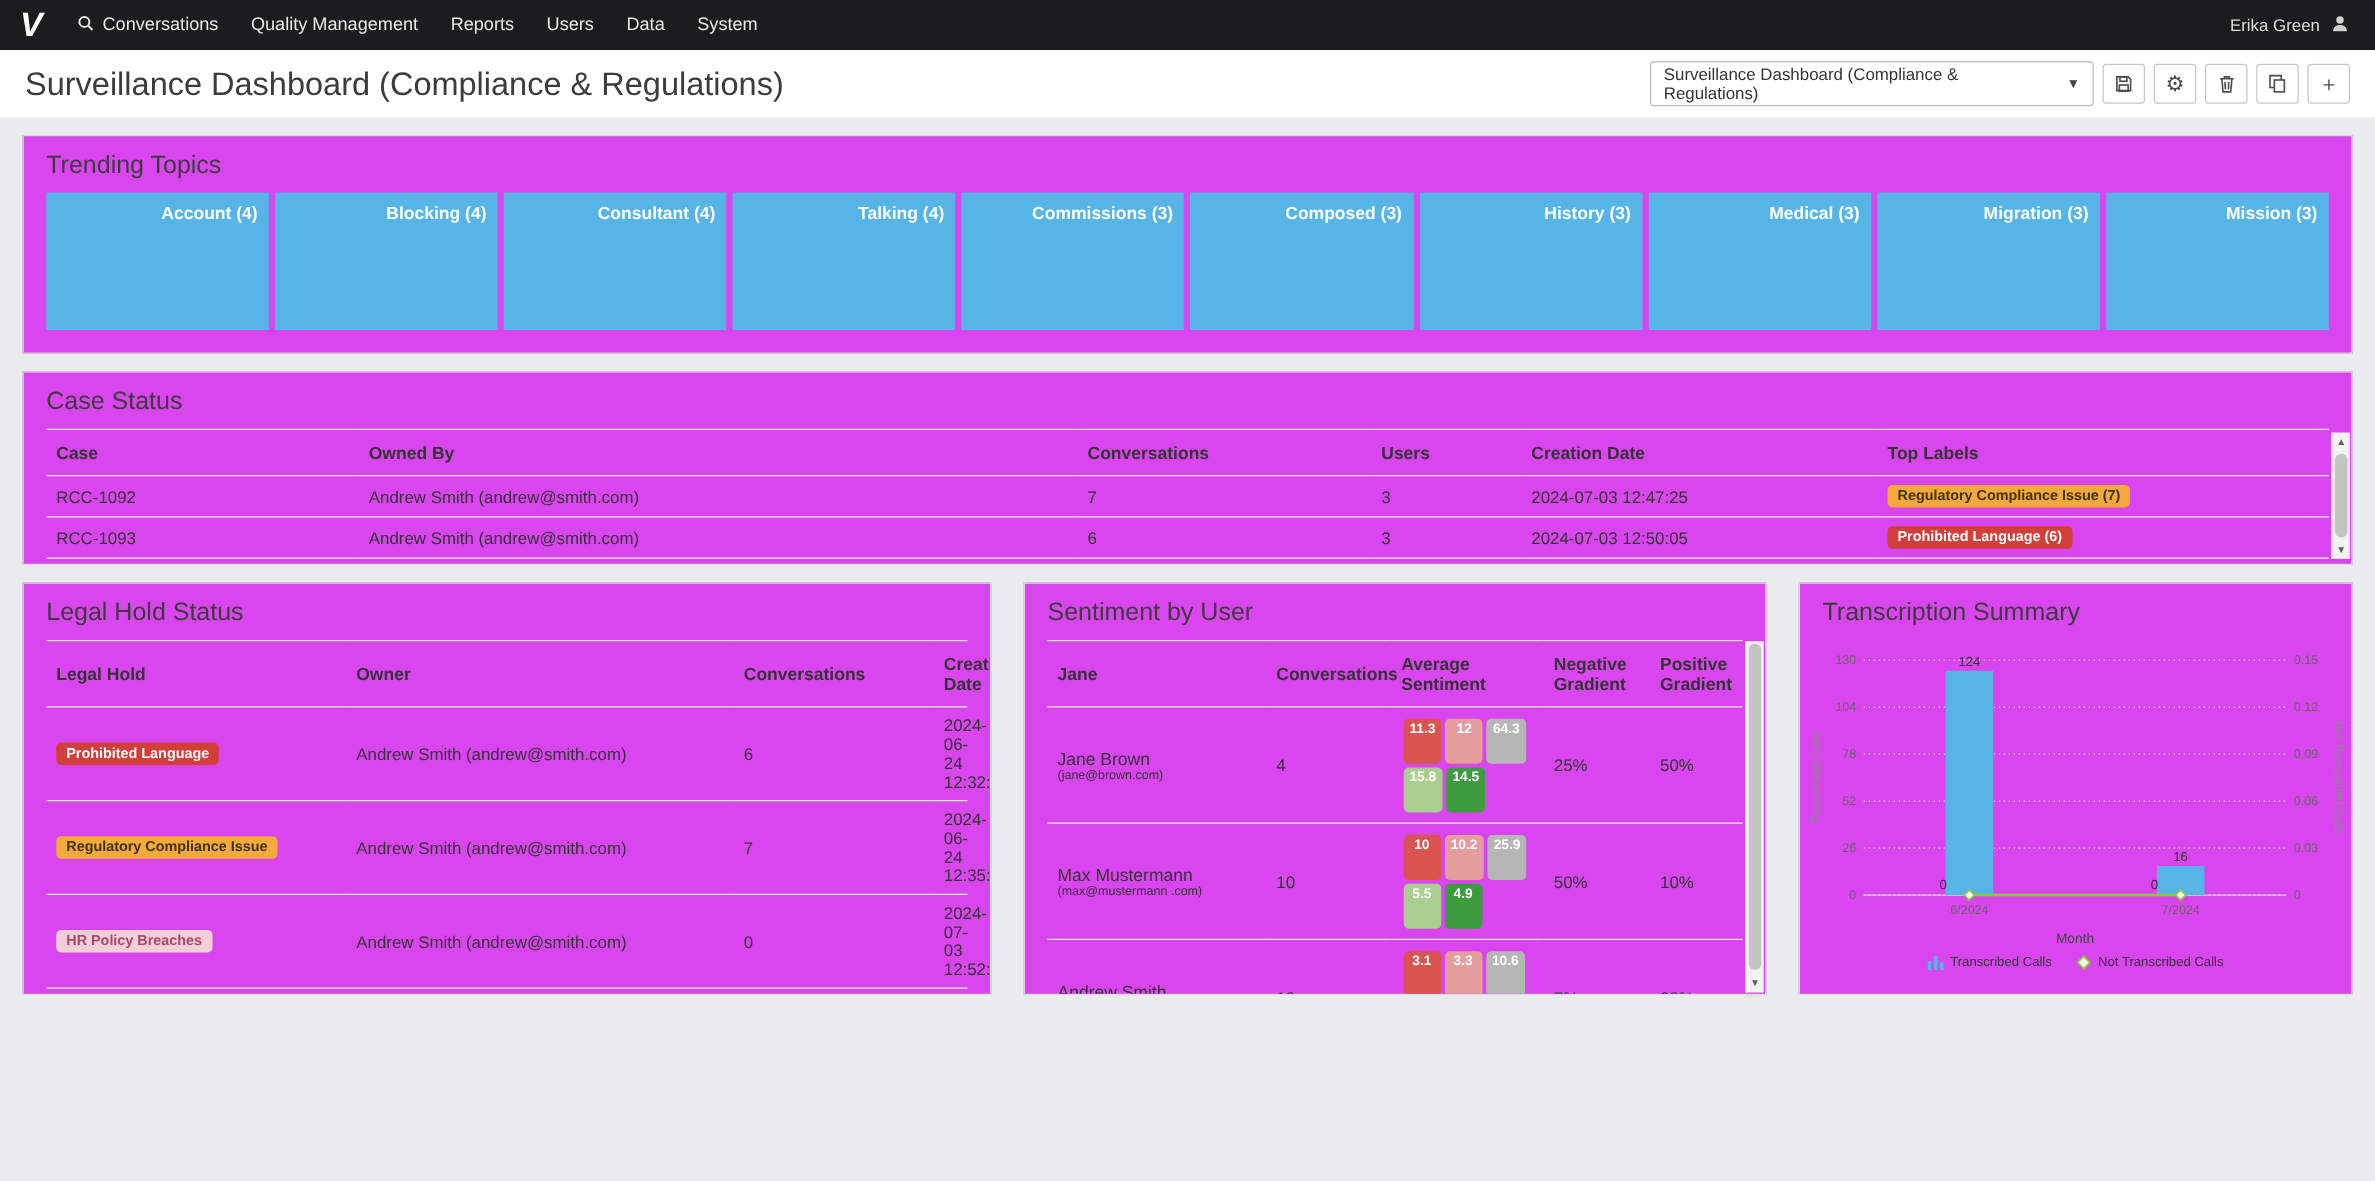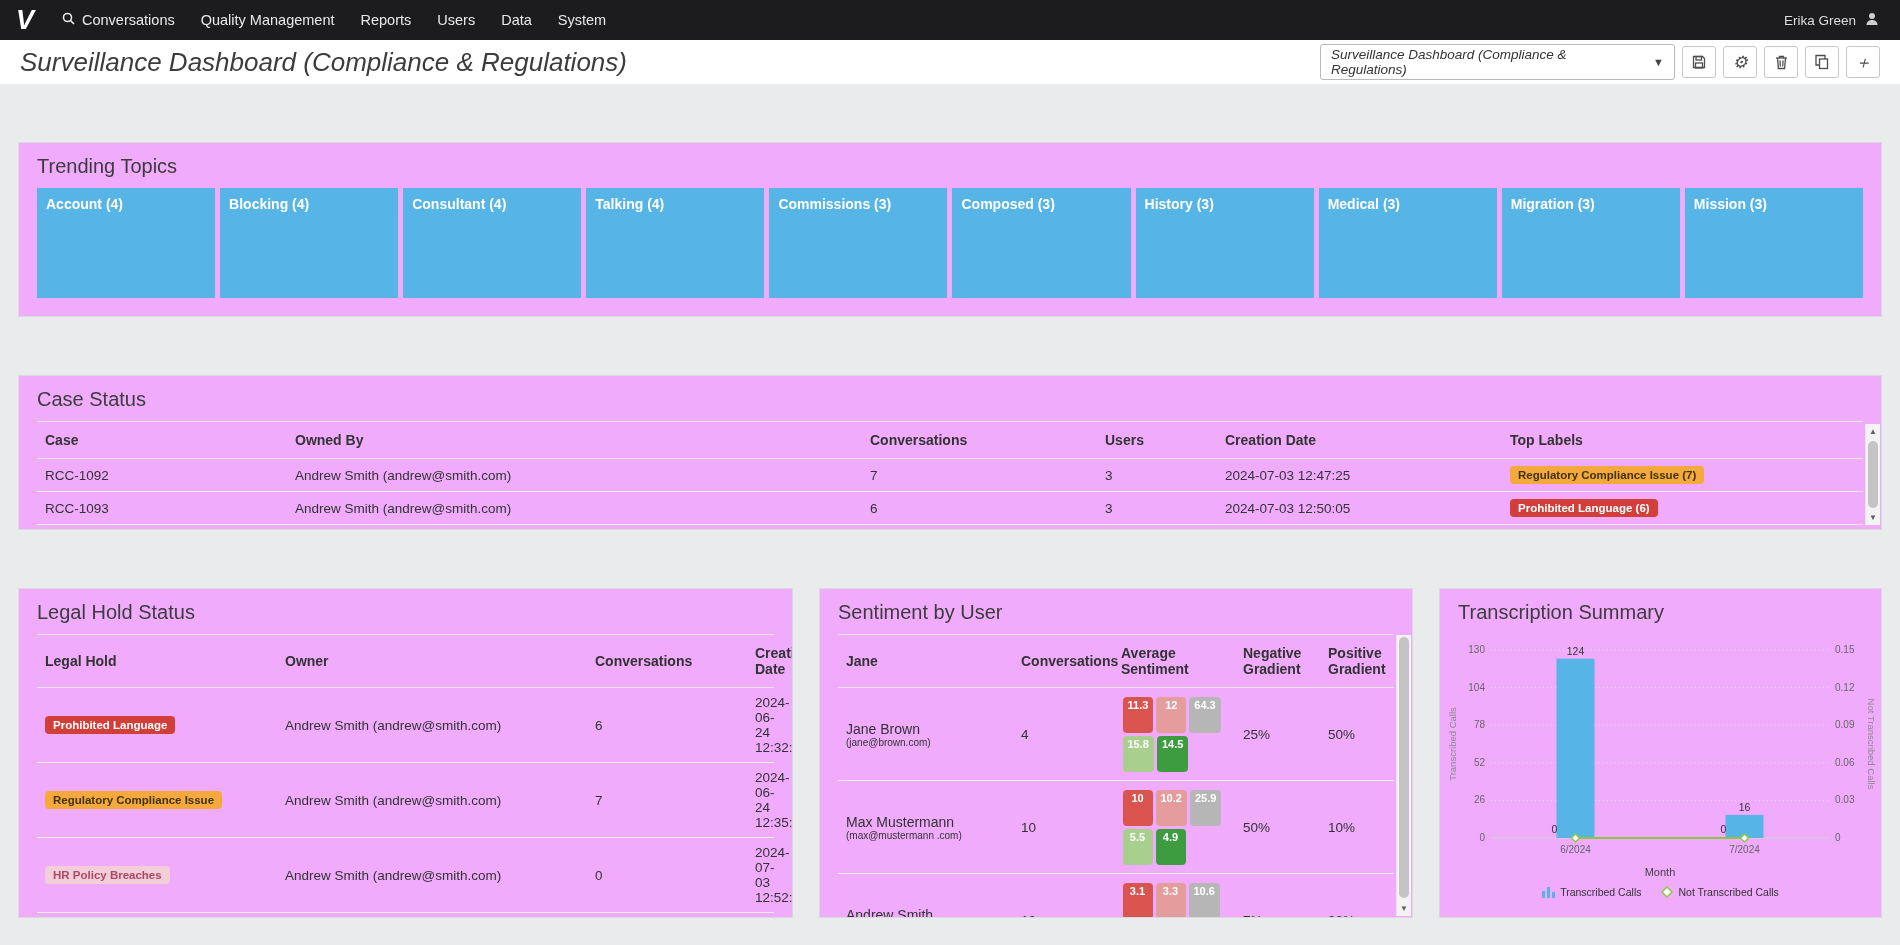--- a/index.html
+++ b/index.html
@@ -27,36 +27,36 @@
   }
 
   
   .navbar { height:40px; background:var(--navbar-bg); display:flex; align-items:center; padding:0 16px; }
   .logo { color:#fff; font-size:27px; font-weight:bold; font-style:italic; margin-right:16px; line-height:40px; letter-spacing:-1px; cursor:pointer; }
   .nav-item { color:#e9e9e9; font-size:14.5px; padding:0 13px; height:40px; display:flex; align-items:center; gap:7px; cursor:pointer; white-space:nowrap; }
   .nav-spacer { flex:1; }
   .nav-user { color:#ddd; font-size:13.5px; display:flex; align-items:center; gap:8px; cursor:pointer; padding-right:4px; }
 
   
-  .header { height:44px; background:#fff; display:flex; align-items:center; padding:0 20px;font-style:italic; }
+  .header { height:54px; background:#fff; display:flex; align-items:center; padding:0 20px; }
   .page-title { font-size:26px; font-weight:400; color:#3c3c3c; }
   .header-controls { margin-left:auto; display:flex; gap:7px; align-items:center; }
   .dash-select { width:355px; height:36px; border:1px solid #b9b9b9; border-radius:3px; background:#fff; display:flex; align-items:center; justify-content:space-between; padding:0 10px; font-size:13.5px; color:#333; cursor:pointer; }
   .dash-select .chev { color:#444; font-size:11px; margin-left:8px; }
   .icon-btn { width:34px; height:32px; border:1px solid #c6c6c6; border-radius:3px; background:#fff; display:flex; align-items:center; justify-content:center; color:#4d4d4d; cursor:pointer; font-size:17px; line-height:1; }
   .icon-btn svg { stroke:#4d4d4d; fill:none; stroke-width:1.3; }
 
   
   .content { padding:14px 18px; display:flex; flex-direction:column; gap:14px; }
-  .card { background:#f0abfc; border:1px solid #d9dadb; position:relative;margin-top:44px; }
+  .card { background:#d946ef; border:1px solid #d9dadb; position:relative; }
   .card-title { font-size:20px; font-weight:400; color:#3c3c3c; padding:12px 18px 10px; }
 
   
   .tiles { display:flex; gap:5px; padding:0 18px 18px; }
-  .tile { flex:1; height:110px; background:var(--tile-blue); color:#fff; font-weight:bold; font-size:14px; padding:8px 9px; cursor:pointer; }
+  .tile { flex:1; height:110px; background:var(--tile-blue); color:#fff; font-weight:bold; font-size:14px; padding:8px 9px; cursor:pointer;text-align:right; }
 
   
   table { border-collapse:collapse; width:calc(100% - 36px); margin:0 18px; table-layout:fixed; }
   th { text-align:left; font-size:14px; font-weight:bold; color:#333; padding:10px 8px; border-top:1px solid #e5e5e5; border-bottom:1px solid #e5e5e5; vertical-align:middle; }
   td { font-size:13.5px; color:#333; padding:7px 8px; border-bottom:1px solid #ededed; vertical-align:middle; }
   tr { cursor:pointer; }
 
   .badge { display:inline-block; padding:3px 8px; border-radius:4px; font-size:11.5px; font-weight:bold; white-space:nowrap; }
   .badge[data-type="red"]    { background:var(--badge-red); color:#fff; }
   .badge[data-type="orange"] { background:var(--badge-orange); color:#41320c; }

